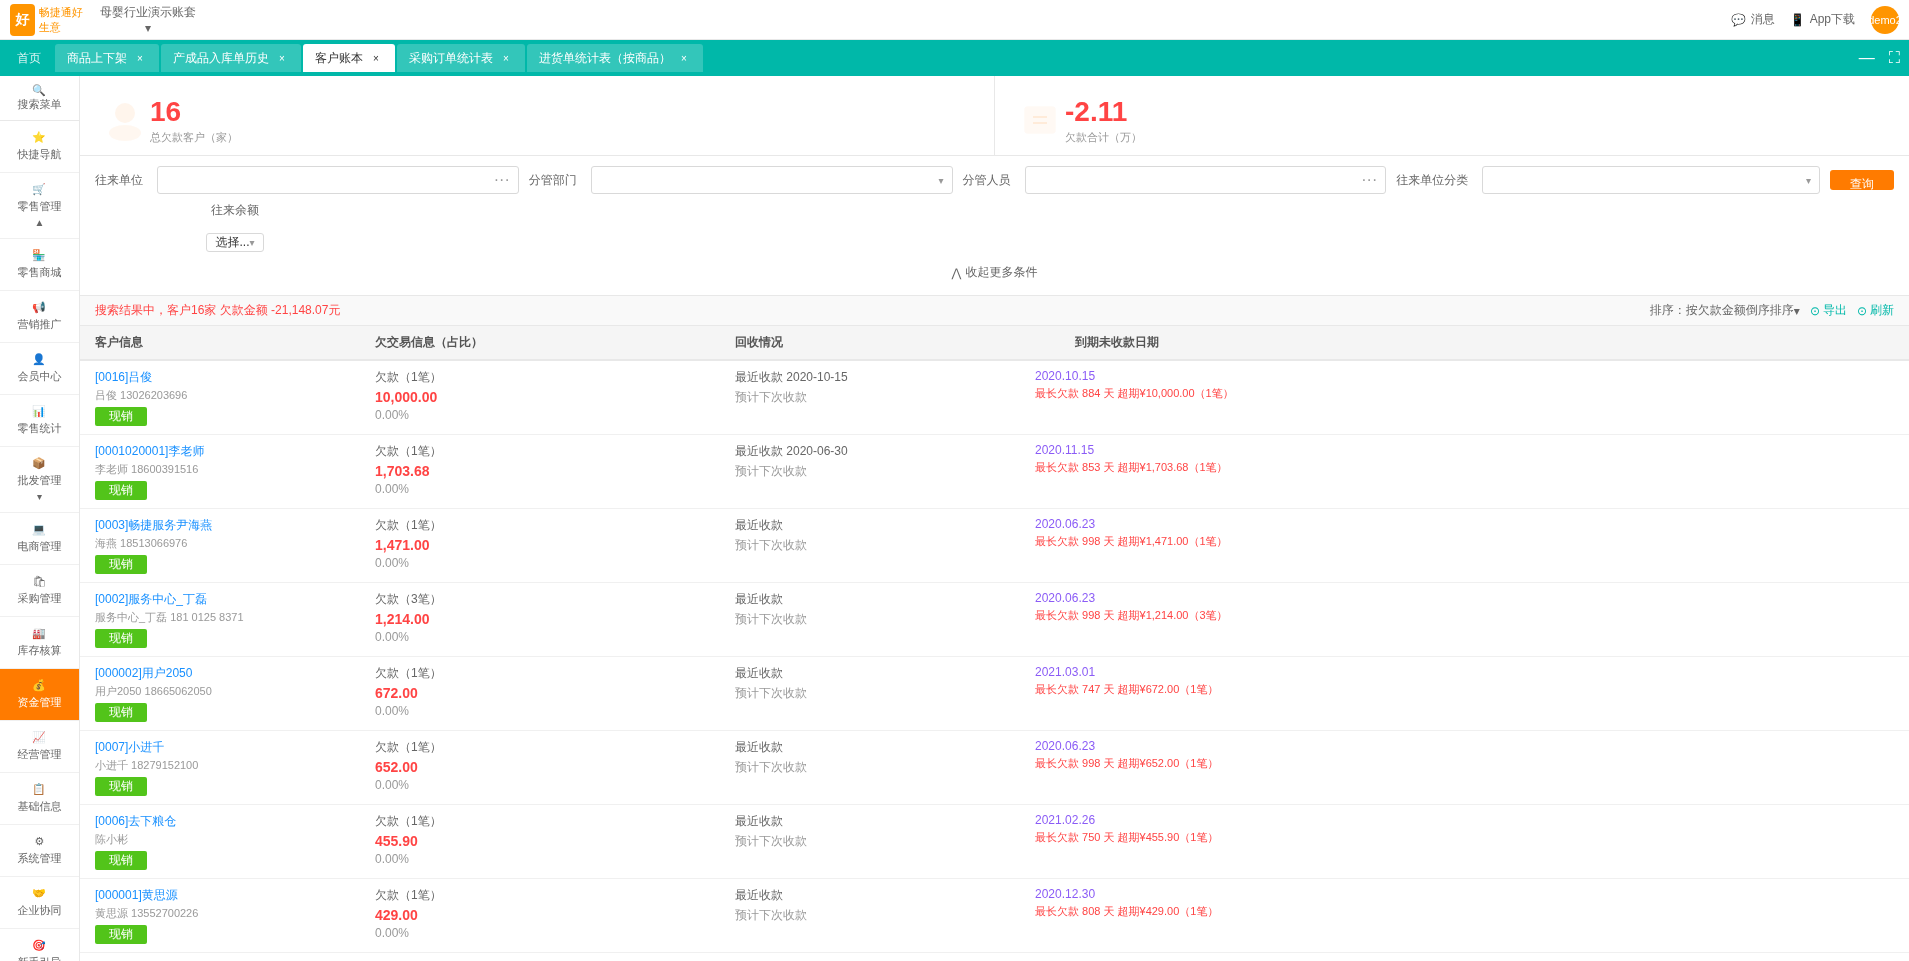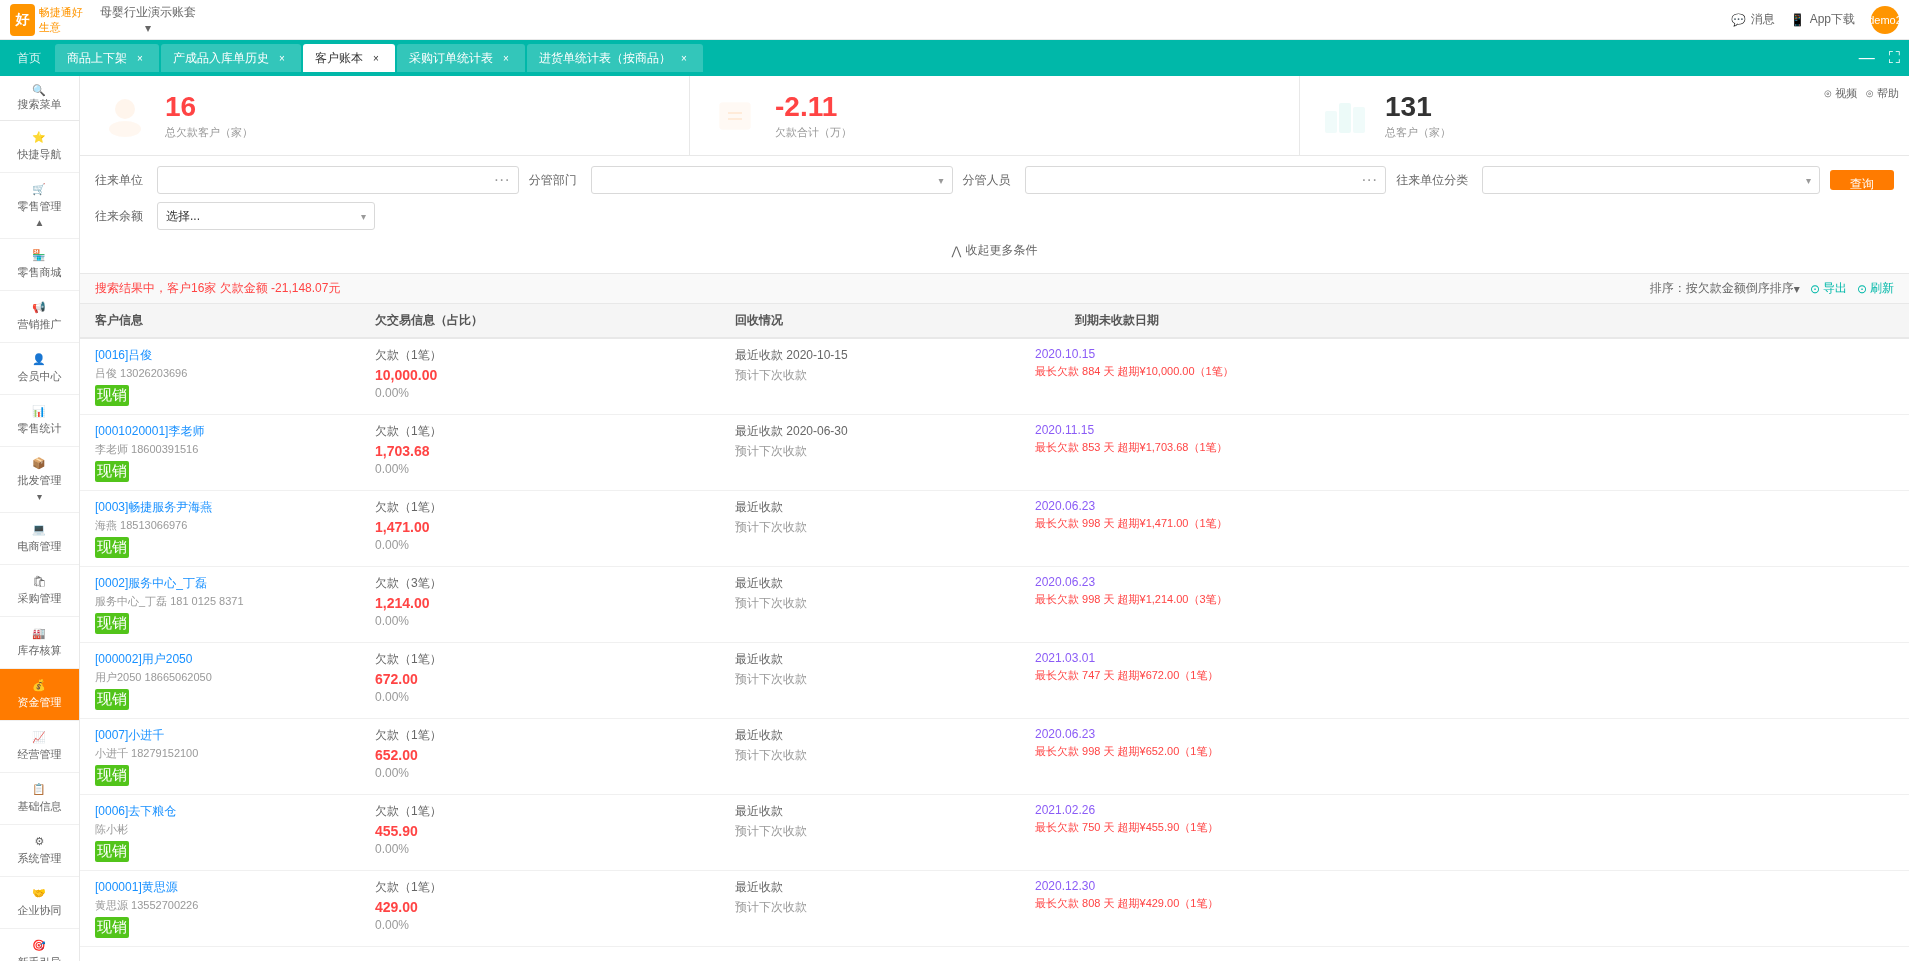--- a/index.html
+++ b/index.html
@@ -34,21 +34,21 @@
     .sidebar-search { padding: 8px 4px; border-bottom: 1px solid #e8e8e8; text-align: center; font-size: 11px; color: #666; cursor: pointer; }
     .sidebar-item { padding: 10px 4px; text-align: center; font-size: 11px; color: #666; cursor: pointer; border-bottom: 1px solid #f0f0f0; display: flex; flex-direction: column; align-items: center; gap: 3px; }
     .sidebar-item.active { background: #ff7b00; color: white; }
     .sidebar-item .nav-arrow { font-size: 10px; }
 
     
     .content { flex: 1; overflow: hidden; display: flex; flex-direction: column; }
     
     
     .stats-row { display: flex; background: #fff; border-bottom: 1px solid #e8e8e8; height: 80px; }
-    .stat-card { flex: 1; display: flex; align-items: center; padding: 24px 20px; gap: 15px; border-right: 1px solid #e8e8e8; position: relative; }
+    .stat-card { flex: 1; display: flex; align-items: flex-end; padding: 10px 20px; border-right: 1px solid #e8e8e8; position: relative; }
     .stat-card:last-child { border-right: none; }
     .stat-icon { width: 50px; height: 50px; display: flex; align-items: center; justify-content: center; }
     .stat-icon svg { opacity: 0.3; }
     .stat-values { display: flex; flex-direction: column; }
     .stat-big { font-size: 28px; font-weight: bold; color: #ff4444; }
     .stat-big.negative { color: #ff4444; }
     .stat-big.black { color: #333; font-weight: 900; }
     .stat-label { font-size: 11px; color: #999; margin-top: 2px; }
     .stat-top-right { position: absolute; top: 10px; right: 10px; display: flex; gap: 8px; font-size: 11px; color: #666; }
     .stat-top-right span { cursor: pointer; display: flex; align-items: center; gap: 2px; }
@@ -82,21 +82,21 @@
     .table-header .col-date { flex: 1; }
     
     .table-row { display: flex; padding: 8px 15px; border-bottom: 1px solid #f0f0f0; align-items: flex-start; }
     .col-customer { width: 280px; }
     .col-debt { width: 360px; }
     .col-recovery { width: 300px; }
     .col-date { flex: 1; }
     
     .customer-name { color: #1890ff; font-size: 12px; cursor: pointer; text-decoration: none; }
     .customer-phone { font-size: 11px; color: #999; margin: 2px 0; }
-    .customer-tag { display: inline-block; background: #52c41a; color: white; font-size: 15px; padding: 1px 2px; border-radius: 2px; margin-top: 2px; }
+    .customer-tag { display: inline-block; background: #52c41a; color: white; font-size: 12px; padding: 1px 14px; border-radius: 2px; margin-top: 2px; }
     
     .debt-count { font-size: 12px; color: #666; }
     .debt-amount { font-size: 14px; color: #ff4444; font-weight: bold; margin: 3px 0; }
     .debt-ratio { font-size: 12px; color: #999; }
     
     .recovery-latest { font-size: 12px; color: #666; }
     .recovery-next { font-size: 12px; color: #999; margin-top: 3px; }
     
     .date-info { font-size: 12px; color: #8b5cf6; }
     .date-overdue { font-size: 11px; color: #ff4444; margin-top: 3px; cursor: pointer; }
@@ -260,37 +260,20 @@
         <div class="stat-icon">
           <svg width="50" height="50" viewBox="0 0 50 50">
             <rect x="10" y="12" width="30" height="26" rx="3" fill="#ff7b00" opacity="0.15" stroke="#ff7b00" stroke-width="1.5"></rect>
             <line x1="18" y1="22" x2="32" y2="22" stroke="#ff7b00" stroke-width="2" opacity="0.4"></line>
             <line x1="18" y1="28" x2="32" y2="28" stroke="#ff7b00" stroke-width="2" opacity="0.4"></line>
           </svg>
         </div>
         <div class="stat-values">
           <div class="stat-big negative">-2.11</div>
           <div class="stat-label">欠款合计（万）</div>
-        </div>
-      </div>
-      <div class="stat-card">
-        <div class="stat-icon">
-          <svg width="50" height="50" viewBox="0 0 50 50">
-            <rect x="5" y="20" width="12" height="22" rx="2" fill="#00b8a9" opacity="0.2"></rect>
-            <rect x="19" y="12" width="12" height="30" rx="2" fill="#00b8a9" opacity="0.25"></rect>
-            <rect x="33" y="16" width="12" height="26" rx="2" fill="#00b8a9" opacity="0.2"></rect>
-          </svg>
-        </div>
-        <div class="stat-values">
-          <div class="stat-big black">131</div>
-          <div class="stat-label">总客户（家）</div>
-        </div>
-        <div class="stat-top-right">
-          <span>⊙ 视频</span>
-          <span>⊙ 帮助</span>
         </div>
       </div>
     </div>
 
     <div class="filter-area">
       <div class="filter-row">
         <div class="filter-item">
           <span class="filter-label">往来单位</span>
           <div class="filter-input">
             <span></span>
@@ -314,21 +297,21 @@
         <div class="filter-item">
           <span class="filter-label">往来单位分类</span>
           <div class="filter-select">
             <span></span>
             <span class="filter-select-arrow">▾</span>
           </div>
         </div>
         <button class="query-btn">查询</button>
       </div>
       <div class="filter-row">
-        <div class="filter-item" style="max-width: 280px;">
+        <div class="filter-item" style="max-width: 280px; flex-direction: column;">
           <span class="filter-label">往来余额</span>
           <div class="filter-select">
             <span>选择...</span>
             <span class="filter-select-arrow">▾</span>
           </div>
         </div>
       </div>
       <div class="collapse-btn">
         <span>⋀</span>
         <span>收起更多条件</span>

